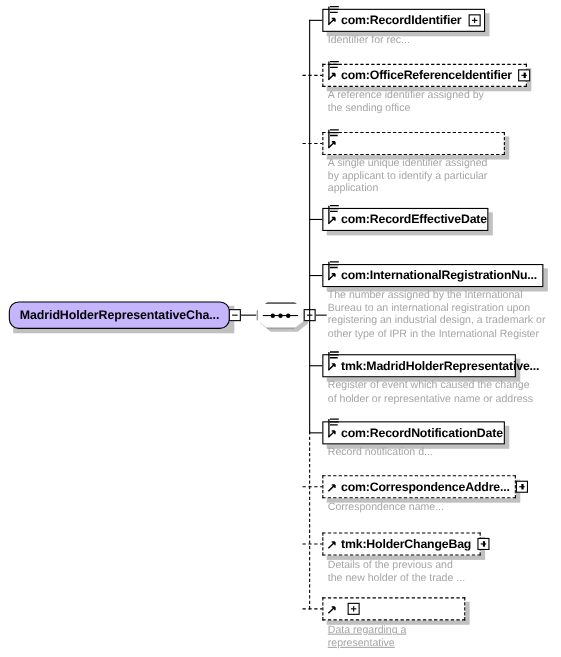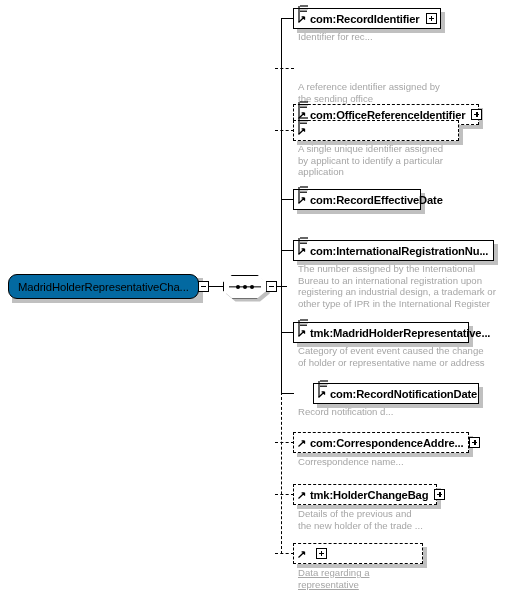--- a/index.html
+++ b/index.html
@@ -31,27 +31,27 @@
     left: 4px; top: 4px;
     width: 100%; height: 100%;
     background: #c0c0c0;
     z-index: 0;
   }
   .root-box {
     position: relative;
     z-index: 1;
     border: 1.6px solid #000;
     border-radius: 9px;
-    background: #0369a1;
+    background: #c4b5fd;
     height: 25px;
     padding: 0 9px 0 9px;
     display: flex;
     align-items: center;
     font-size: 11.3px;
-    font-weight: normal;
+    font-weight: bold;
     color: #000;
     white-space: nowrap;
     letter-spacing: -0.1px;
   }
   .collapse-sq {
     width: 11px; height: 11px;
     border: 1.3px solid #000;
     background: #fff;
     position: relative;
     flex: 0 0 auto;
@@ -246,21 +246,21 @@
               <line x1="4" y1="7.2" x2="11" y2="7.2" stroke="#000" stroke-width="1.2"></line>
               <line x1="3" y1="2" x2="3" y2="18" stroke="#000" stroke-width="1.2"></line>
               <path d="M2.5 18.5 L8.5 12.8 M8.5 12.8 L5.6 12.8 M8.5 12.8 L8.5 15.7 Z" stroke="#000" stroke-width="1.3" fill="#000"></path>
             </svg>
             <span>com:RecordIdentifier</span>
             <span class="plus-sq"></span>
           </div>
         </div>
       </div>
       <div class="anno" style="top: 31px;">Identifier for rec...</div>
-      <div class="elem" style="top: 58px; margin-top: 46px;">
+      <div class="elem" style="top: 58px;">
         <div class="elem-shadow">
           <div class="elem-box optional" style="width: 186px;">
             <svg class="glyph" viewBox="0 0 14 25">
               <line x1="4" y1="2" x2="12" y2="2" stroke="#000" stroke-width="1.2"></line>
               <line x1="4" y1="4.6" x2="12" y2="4.6" stroke="#000" stroke-width="1.2"></line>
               <line x1="4" y1="7.2" x2="11" y2="7.2" stroke="#000" stroke-width="1.2"></line>
               <line x1="3" y1="2" x2="3" y2="18" stroke="#000" stroke-width="1.2"></line>
               <path d="M2.5 18.5 L8.5 12.8 M8.5 12.8 L5.6 12.8 M8.5 12.8 L8.5 15.7 Z" stroke="#000" stroke-width="1.3" fill="#000"></path>
             </svg>
             <span>com:OfficeReferenceIdentifier</span>
@@ -281,21 +281,21 @@
               <path d="M2.5 18.5 L8.5 12.8 M8.5 12.8 L5.6 12.8 M8.5 12.8 L8.5 15.7 Z" stroke="#000" stroke-width="1.3" fill="#000"></path>
             </svg>
           </div>
         </div>
       </div>
       <div class="anno" style="top: 143px;">A single unique identifier assigned
 by applicant to identify a particular
 application</div>
       <div class="elem" style="top: 189px;">
         <div class="elem-shadow">
-          <div class="elem-box" style="width: 128px;">
+          <div class="elem-box" style="width: 151px;">
             <svg class="glyph" viewBox="0 0 14 25">
               <line x1="4" y1="2" x2="12" y2="2" stroke="#000" stroke-width="1.2"></line>
               <line x1="4" y1="4.6" x2="12" y2="4.6" stroke="#000" stroke-width="1.2"></line>
               <line x1="4" y1="7.2" x2="11" y2="7.2" stroke="#000" stroke-width="1.2"></line>
               <line x1="3" y1="2" x2="3" y2="18" stroke="#000" stroke-width="1.2"></line>
               <path d="M2.5 18.5 L8.5 12.8 M8.5 12.8 L5.6 12.8 M8.5 12.8 L8.5 15.7 Z" stroke="#000" stroke-width="1.3" fill="#000"></path>
             </svg>
             <span>com:RecordEffectiveDate</span>
           </div>
         </div>
@@ -326,23 +326,23 @@
               <line x1="4" y1="2" x2="12" y2="2" stroke="#000" stroke-width="1.2"></line>
               <line x1="4" y1="4.6" x2="12" y2="4.6" stroke="#000" stroke-width="1.2"></line>
               <line x1="4" y1="7.2" x2="11" y2="7.2" stroke="#000" stroke-width="1.2"></line>
               <line x1="3" y1="2" x2="3" y2="18" stroke="#000" stroke-width="1.2"></line>
               <path d="M2.5 18.5 L8.5 12.8 M8.5 12.8 L5.6 12.8 M8.5 12.8 L8.5 15.7 Z" stroke="#000" stroke-width="1.3" fill="#000"></path>
             </svg>
             <span>tmk:MadridHolderRepresentative...</span>
           </div>
         </div>
       </div>
-      <div class="anno" style="top: 345px;">Category of event event caused the change
+      <div class="anno" style="top: 345px;">Register of event which caused the change
 of holder or representative name or address</div>
-      <div class="elem" style="top: 383px; margin-left: 20px;">
+      <div class="elem" style="top: 383px;">
         <div class="elem-shadow">
           <div class="elem-box" style="width: 166px;">
             <svg class="glyph" viewBox="0 0 14 25">
               <line x1="4" y1="2" x2="12" y2="2" stroke="#000" stroke-width="1.2"></line>
               <line x1="4" y1="4.6" x2="12" y2="4.6" stroke="#000" stroke-width="1.2"></line>
               <line x1="4" y1="7.2" x2="11" y2="7.2" stroke="#000" stroke-width="1.2"></line>
               <line x1="3" y1="2" x2="3" y2="18" stroke="#000" stroke-width="1.2"></line>
               <path d="M2.5 18.5 L8.5 12.8 M8.5 12.8 L5.6 12.8 M8.5 12.8 L8.5 15.7 Z" stroke="#000" stroke-width="1.3" fill="#000"></path>
             </svg>
             <span>com:RecordNotificationDate</span>

